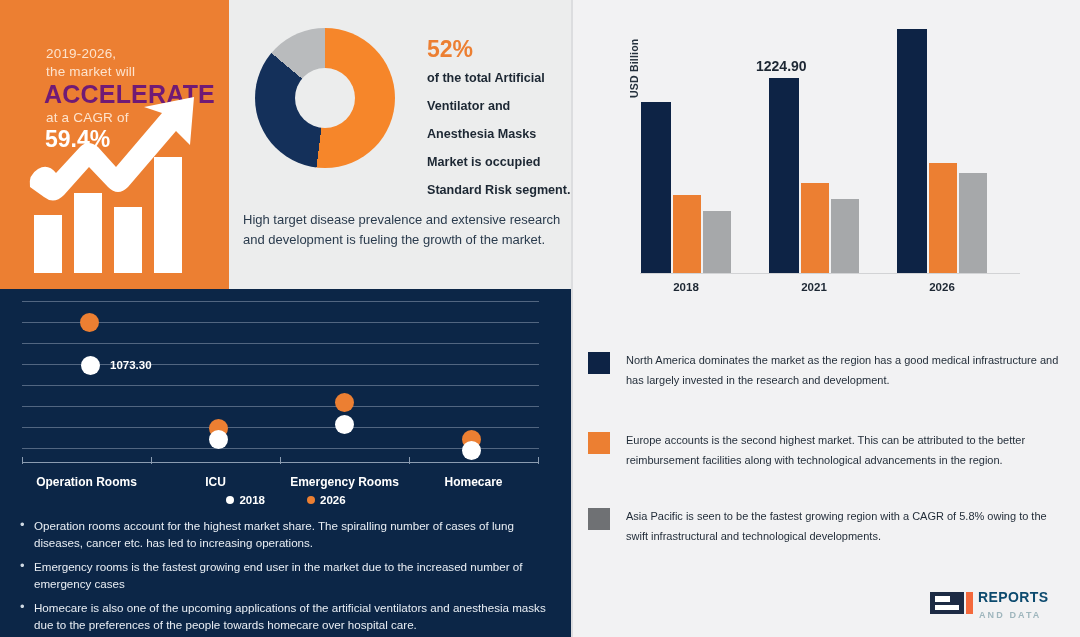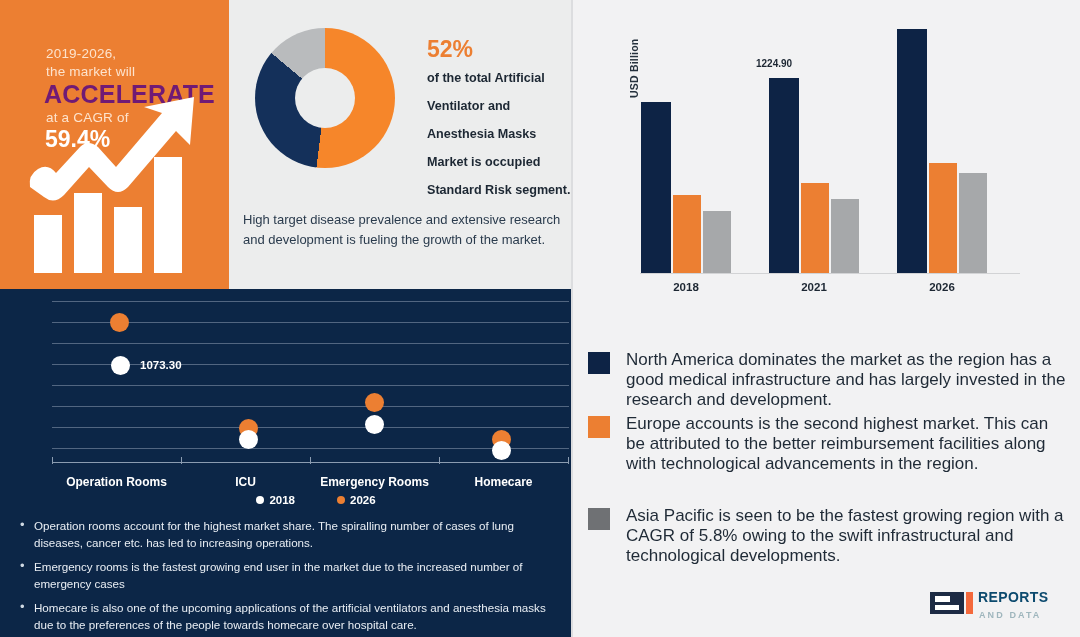--- a/index.html
+++ b/index.html
@@ -49,21 +49,21 @@
   .donut-foot {
     position: absolute; left: 6px; top: 210px; width: 335px;
     font-size: 13px; color: #2a3b4d; line-height: 20px; padding: 0 8px;
   }
 
   
   .panel-dot {
     position: absolute; left: 0; top: 289px; width: 572px; height: 348px;
     background: #0c2647;
   }
-  .dot-chart { position: absolute; left: 0; top: 0; width: 572px; height: 230px; margin-left: 30px; }
+  .dot-chart { position: absolute; left: 0; top: 0; width: 572px; height: 230px; }
   .gridline { position: absolute; left: 22px; width: 517px; height: 1px; background: #6d8098; opacity: .72; }
   .xaxis-line { position: absolute; left: 22px; top: 173px; width: 517px; height: 1px; background: #8b9cb1; }
   .xtick { position: absolute; top: 168px; width: 1px; height: 7px; background: #8b9cb1; }
   .pt { position: absolute; width: 19px; height: 19px; border-radius: 50%; }
   .pt-2018 { background: #ffffff; }
   .pt-2026 { background: #ec7f32; }
   .pt-label { position: absolute; font-size: 11.5px; font-weight: bold; color: #ffffff; }
   .cat-label { position: absolute; top: 186px; font-size: 12px; font-weight: bold; color: #ffffff; text-align: center; }
   .dot-legend { position: absolute; left: 0; top: 205px; width: 572px; display: flex; justify-content: center; gap: 42px; }
   .dot-leg-item { display: flex; align-items: center; gap: 5px; font-size: 11.5px; font-weight: bold; color: #ffffff; }
@@ -83,34 +83,34 @@
     transform: rotate(-90deg); transform-origin: left top;
     font-size: 10.5px; font-weight: bold; color: #25313d; letter-spacing: .2px;
     white-space: nowrap;
   }
   .bar-baseline { position: absolute; left: 68px; top: 273px; width: 380px; height: 1px; background: #d2d3d5; }
   .bar { position: absolute; bottom: 0; }
   .bar-na { background: #0d2345; }
   .bar-eu { background: #ec7f32; }
   .bar-ap { background: #a6a8aa; }
   .bar-plot { position: absolute; left: 0; top: 0; width: 508px; height: 273px; }
-  .bar-value { position: absolute; font-size: 10px; font-weight: bold; color: #1d2733; }
+  .bar-value { position: absolute; font-size: 14px; font-weight: bold; color: #1d2733; }
   .bar-catlabel { position: absolute; top: 281px; font-size: 11.5px; font-weight: bold; color: #1d2733; text-align: center; }
   .bar-legend { position: absolute; left: 0; top: 308px; width: 508px; display: flex; justify-content: center; align-items: center; gap: 22px; }
   .bar-leg-item { display: flex; align-items: center; gap: 5px; font-size: 10.5px; font-weight: bold; color: #262f39; }
   .bar-leg-sw { width: 8px; height: 8px; }
 
   
   .panel-notes {
     position: absolute; left: 572px; top: 338px; width: 508px; height: 299px;
     background: #f2f2f3;
   }
   .note-row { position: absolute; left: 16px; width: 478px; display: flex; gap: 16px; }
   .note-sw { flex: 0 0 auto; width: 22px; height: 22px; margin-top: 2px; }
-  .note-text { font-size: 17px; color: #1f2a36; line-height: 20px; }
+  .note-text { font-size: 11px; color: #1f2a36; line-height: 20px; }
 
   
   .logo { position: absolute; left: 930px; top: 588px; width: 144px; height: 42px; }
   .logo-mark { position: absolute; left: 0; top: 4px; width: 34px; height: 22px; }
   .logo-bar { position: absolute; left: 36px; top: 4px; width: 7px; height: 22px; background: #f4693c; }
   .logo-name { position: absolute; left: 48px; top: 1px; font-size: 14px; font-weight: bold; color: #0c4a6e; letter-spacing: .4px; }
   .logo-sub { position: absolute; left: 49px; top: 22px; font-size: 9px; font-weight: bold; letter-spacing: 2.1px; color: #9fb6bd; }
 
   .divider-v { position: absolute; left: 571px; top: 0; width: 2px; height: 637px; background: #dcdddf; }
 </style>
@@ -224,21 +224,21 @@
     <div class="bar-catlabel" style="left:192px; width:100px">2021</div>
     <div class="bar-catlabel" style="left:320px; width:100px">2026</div>
 
   </div>
 
   <div class="panel-notes">
     <div class="note-row" style="top:12px">
       <span class="note-sw" style="background:#0d2345"></span>
       <span class="note-text">North America dominates the market as the region has a good medical infrastructure and has largely invested in the research and development.</span>
     </div>
-    <div class="note-row" style="top:76px">
+    <div class="note-row" style="top:92px">
       <span class="note-sw" style="background:#ec7f32"></span>
       <span class="note-text">Europe accounts is the second highest market. This can be attributed to the better reimbursement facilities along with technological advancements in the region.</span>
     </div>
     <div class="note-row" style="top:168px">
       <span class="note-sw" style="background:#6f7174"></span>
       <span class="note-text">Asia Pacific is seen to be the fastest growing region with a CAGR of 5.8% owing to the swift infrastructural and technological developments.</span>
     </div>
   </div>
 
   <div class="divider-v"></div>

